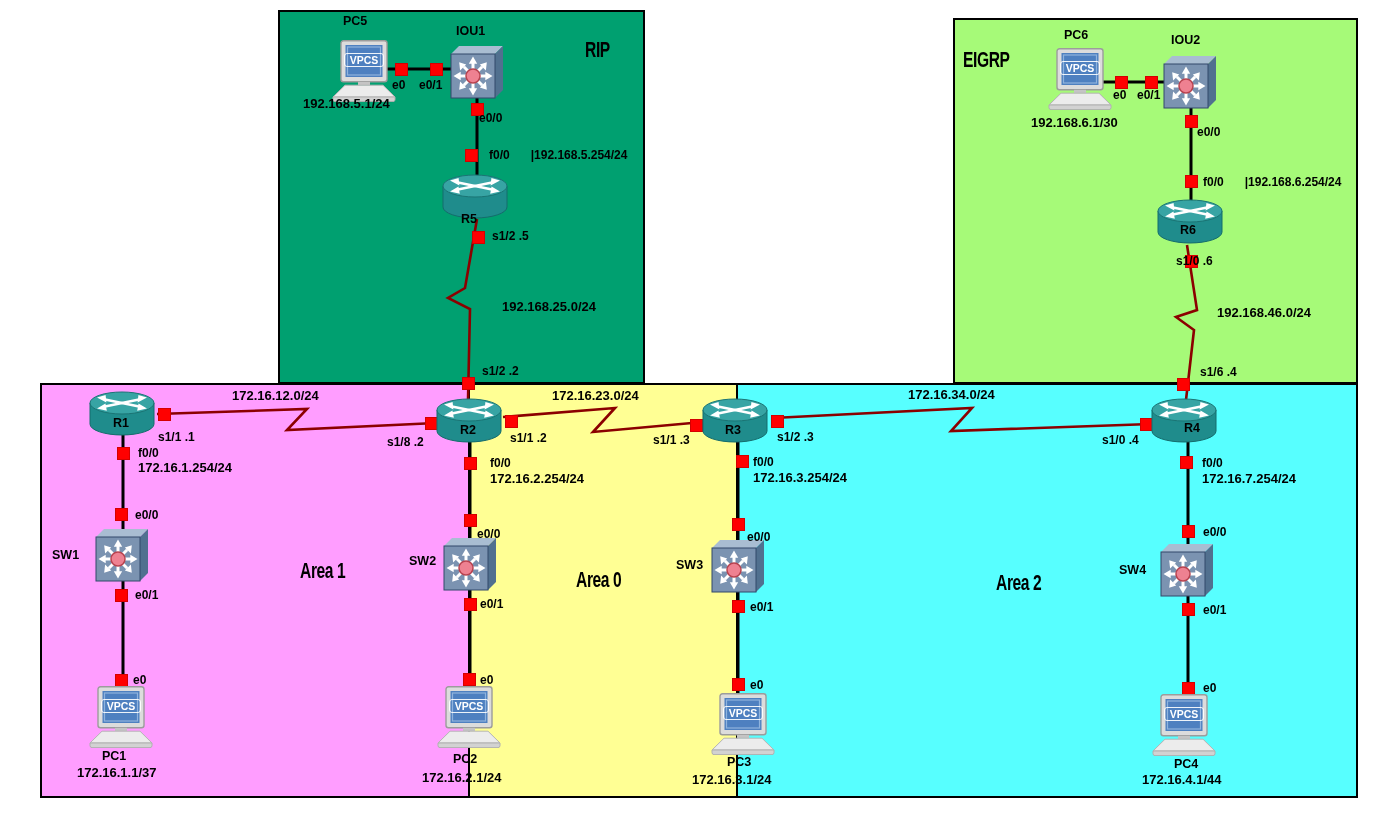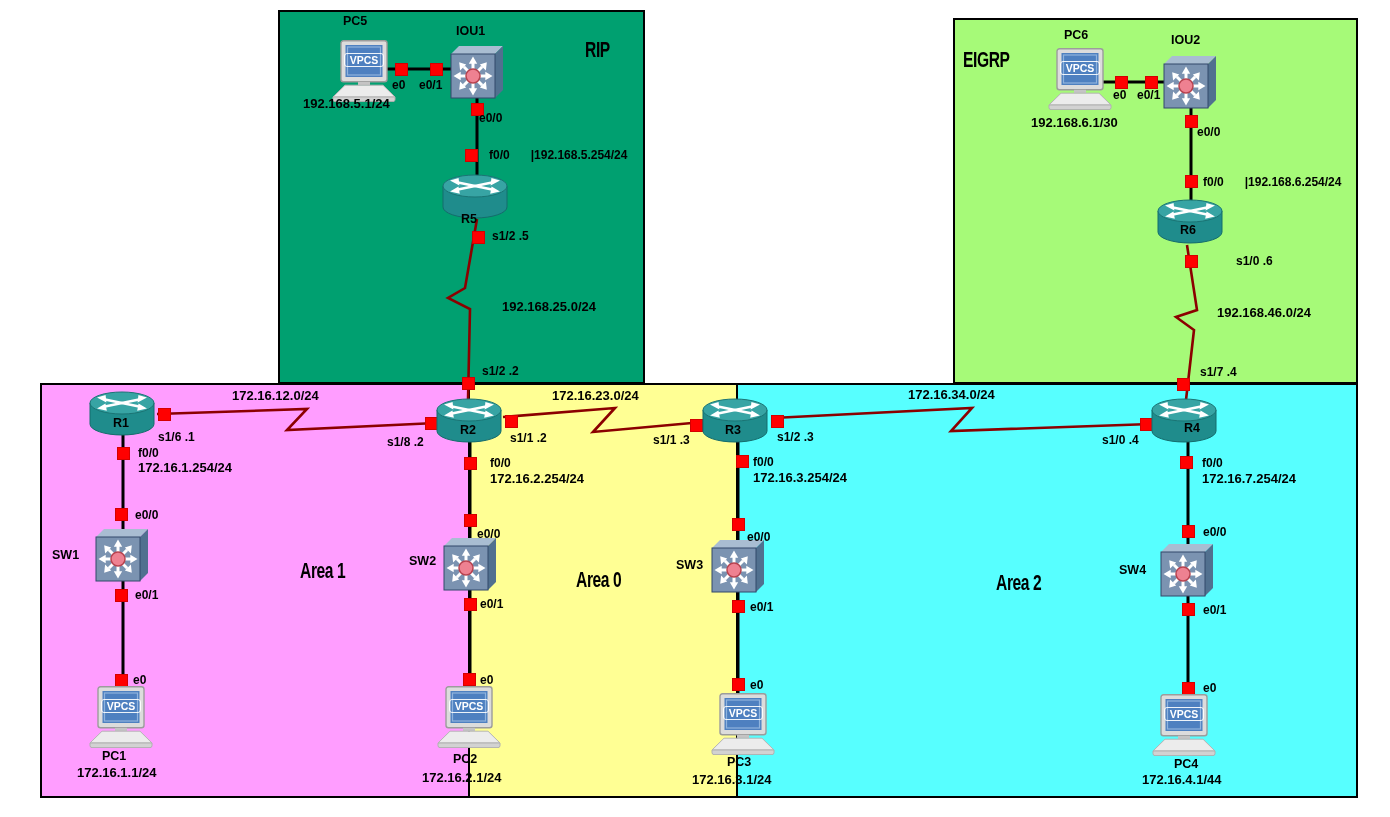--- a/index.html
+++ b/index.html
@@ -262,44 +262,44 @@
   <span class="name" style="left:409px;top:555px">SW2</span>
   <span class="name" style="left:676px;top:559px">SW3</span>
   <span class="name" style="left:1119px;top:564px">SW4</span>
   <span class="name" style="left:102px;top:750px">PC1</span>
   <span class="name" style="left:453px;top:753px">PC2</span>
   <span class="name" style="left:727px;top:756px">PC3</span>
   <span class="name" style="left:1174px;top:758px">PC4</span>
 
   <span class="ip" style="left:303px;top:97px">192.168.5.1/24</span>
   <span class="ip" style="left:1031px;top:116px">192.168.6.1/30</span>
-  <span class="ip" style="left:77px;top:766px">172.16.1.1/24</span>
+  <span class="ip" style="left:77px;top:766px">172.16.1.1/37</span>
   <span class="ip" style="left:422px;top:771px">172.16.2.1/24</span>
   <span class="ip" style="left:692px;top:773px">172.16.3.1/24</span>
   <span class="ip" style="left:1142px;top:773px">172.16.4.1/44</span>
 
   <span class="net" style="left:502px;top:300px">192.168.25.0/24</span>
   <span class="net" style="left:1217px;top:306px">192.168.46.0/24</span>
   <span class="net" style="left:232px;top:389px">172.16.12.0/24</span>
   <span class="net" style="left:552px;top:389px">172.16.23.0/24</span>
   <span class="net" style="left:908px;top:388px">172.16.34.0/24</span>
 
   <span class="lbl" style="left:392px;top:79px">e0</span>
   <span class="lbl" style="left:419px;top:79px">e0/1</span>
   <span class="lbl" style="left:479px;top:112px">e0/0</span>
   <span class="lbl" style="left:489px;top:149px"><span class="gap">f0/0</span><span class="pipe">|</span><span>192.168.5.254/24</span></span>
   <span class="lbl" style="left:492px;top:230px">s1/2 .5</span>
   <span class="lbl" style="left:482px;top:365px">s1/2 .2</span>
   <span class="lbl" style="left:1113px;top:89px">e0</span>
   <span class="lbl" style="left:1137px;top:89px">e0/1</span>
   <span class="lbl" style="left:1197px;top:126px">e0/0</span>
   <span class="lbl" style="left:1203px;top:176px"><span class="gap">f0/0</span><span class="pipe">|</span><span>192.168.6.254/24</span></span>
-  <span class="lbl" style="left:1236px;top:255px">s1/0 .6</span>
-  <span class="lbl" style="left:1200px;top:366px">s1/7 .4</span>
-  <span class="lbl" style="left:158px;top:431px">s1/6 .1</span>
+  <span class="lbl" style="left:1176px;top:255px">s1/0 .6</span>
+  <span class="lbl" style="left:1200px;top:366px">s1/6 .4</span>
+  <span class="lbl" style="left:158px;top:431px">s1/1 .1</span>
   <span class="lbl" style="left:387px;top:436px">s1/8 .2</span>
   <span class="lbl" style="left:510px;top:432px">s1/1 .2</span>
   <span class="lbl" style="left:653px;top:434px">s1/1 .3</span>
   <span class="lbl" style="left:777px;top:431px">s1/2 .3</span>
   <span class="lbl" style="left:1102px;top:434px">s1/0 .4</span>
   <span class="lbl" style="left:138px;top:447px">f0/0</span>
   <span class="ip" style="left:138px;top:461px">172.16.1.254/24</span>
   <span class="lbl" style="left:490px;top:457px">f0/0</span>
   <span class="ip" style="left:490px;top:472px">172.16.2.254/24</span>
   <span class="lbl" style="left:753px;top:456px">f0/0</span>

